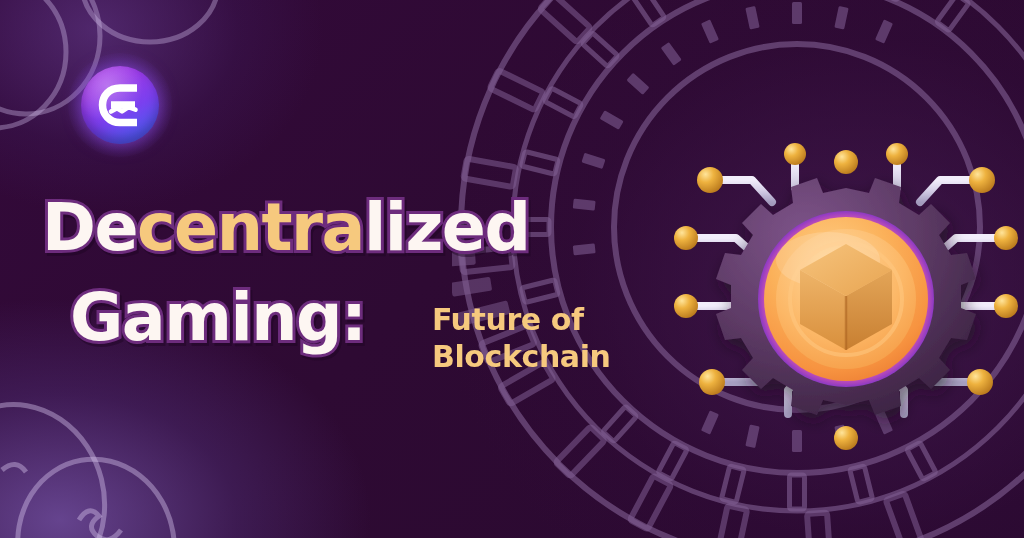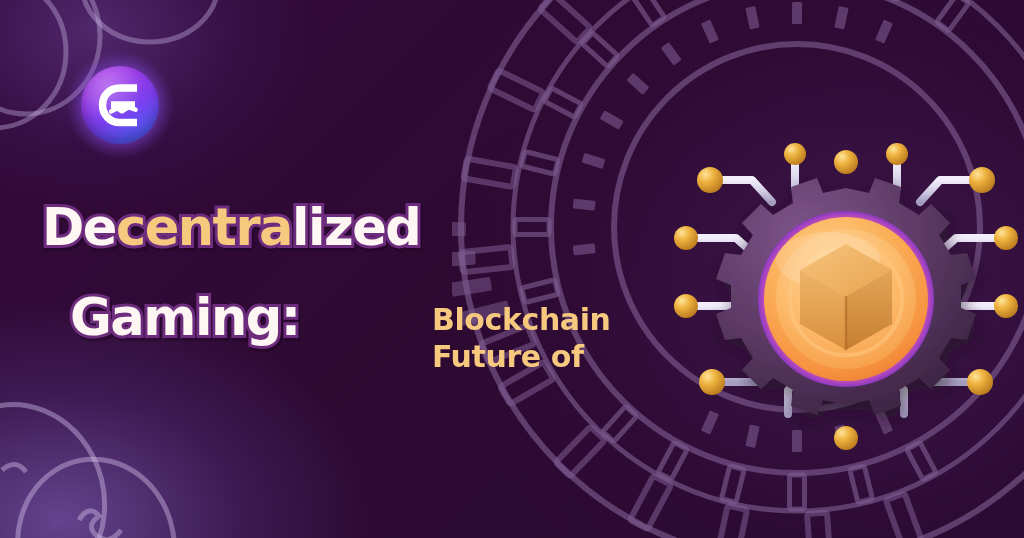--- a/index.html
+++ b/index.html
@@ -74,21 +74,21 @@
   #headline {
     position: absolute;
     left: 42px;
     top: 188px;
     width: 660px;
   }
   .hl-line {
     display: block;
     font-family: "DejaVu Sans", sans-serif;
     font-weight: bold;
-    font-size: 51px;
+    font-size: 65px;
     line-height: 80px;
     letter-spacing: -1.5px;
     white-space: nowrap;
     -webkit-text-stroke: 6px #6d2c7d;
     paint-order: stroke fill;
     filter: drop-shadow(2px 3px 0 rgba(28,4,34,0.45));
   }
   .hl-line .w { color: #fdf6f2; }
   .hl-line .o { color: #f6c97e; }
   #hl-line-2 { margin-top: 10px; margin-left: 28px; }
@@ -323,22 +323,22 @@
       </svg>
     </div>
   </div>
 
   <div id="headline">
     <span class="hl-line" id="hl-line-1"><span class="w">De</span><span class="o">centra</span><span class="w">lized</span></span>
     <span class="hl-line" id="hl-line-2"><span class="w">Gaming:</span></span>
   </div>
 
   <div id="subtitle">
+    <span>Future of</span>
     <span>Blockchain</span>
-    <span>Future of</span>
   </div>
 
   <div id="gear-art">
     <svg viewBox="0 0 372 340" aria-hidden="true">
       <defs>
         <radialGradient id="gGear" cx="34%" cy="24%" r="84%">
           <stop offset="0%" stop-color="#7d5489"></stop>
           <stop offset="52%" stop-color="#5e3b66"></stop>
           <stop offset="100%" stop-color="#3b2342"></stop>
         </radialGradient>

